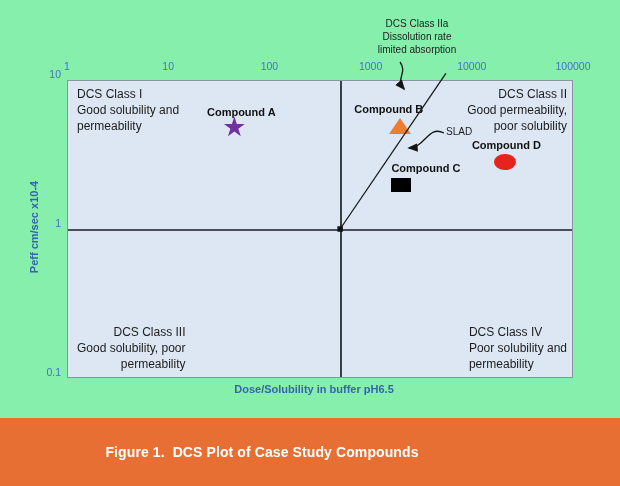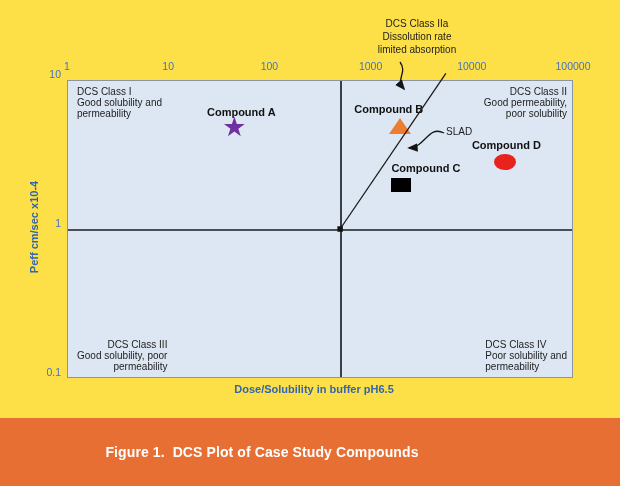--- a/index.html
+++ b/index.html
@@ -1,27 +1,27 @@
 <!DOCTYPE html>
 <html><head>
 <meta charset="utf-8">
 <style>
   html,body{margin:0;padding:0;background:#fff;}
   .page{
-    position:relative;width:620px;height:486px;background:#fde047;overflow:hidden;
+    position:relative;width:620px;height:486px;background:#86efac;overflow:hidden;
     font-family:"Liberation Sans","DejaVu Sans",sans-serif;
   }
   .plot-area{
     position:absolute;left:67px;top:80px;width:506px;height:298px;
     border:1px solid #8a94a3;box-sizing:border-box;
   }
   .midline-v{position:absolute;top:0;bottom:0;width:2px;background:#3a3f46;}
   .midline-h{position:absolute;left:0;right:0;height:1.5px;background:#4a4f55;}
   .quad{
-    position:absolute;font-size:10px;line-height:11px;color:#1c1c1c;
+    position:absolute;font-size:12px;line-height:16px;color:#1c1c1c;
     white-space:pre-line;
   }
   .quad.tl{left:9px;top:5px;text-align:left;}
   .quad.tr{right:5px;top:5px;text-align:right;}
   .quad.bl{left:9px;bottom:5px;text-align:right;}
   .quad.br{right:5px;bottom:5px;text-align:left;}
   .quad.mid{left:351px;top:104px;width:120px;text-align:center;}
   .xtick{
     position:absolute;top:60px;transform:translateX(-50%);
     font-size:10.5px;color:#4472c4;

